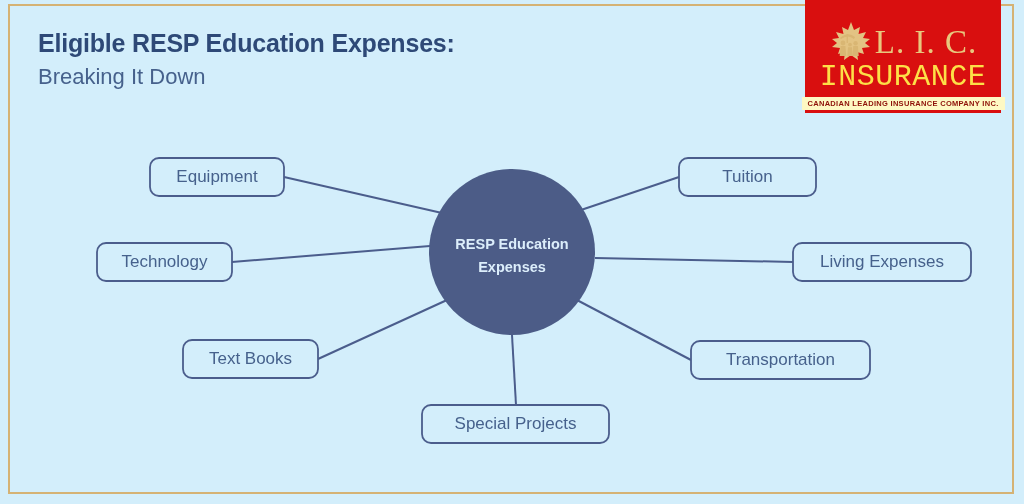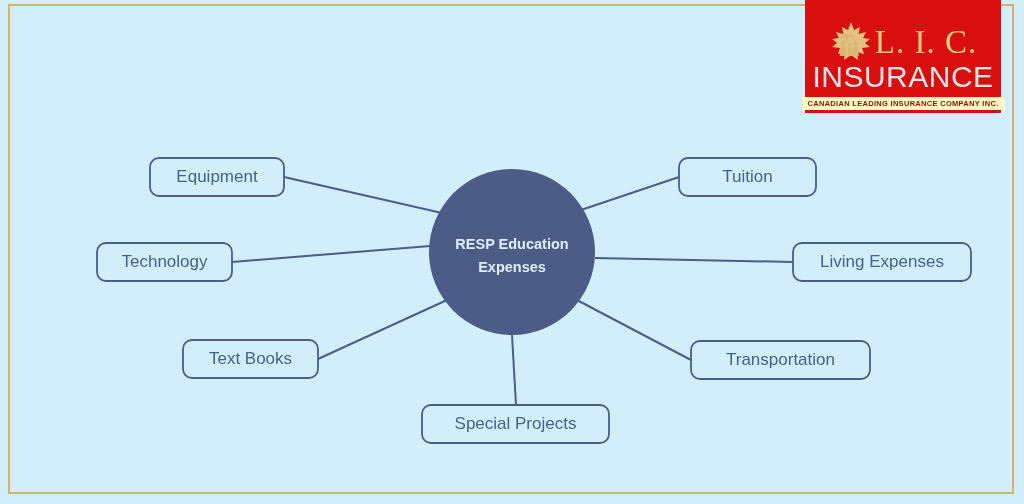--- a/index.html
+++ b/index.html
@@ -75,23 +75,23 @@
   #logo-mark { width: 44px; height: 42px; flex: none; margin-right: 2px; }
   #logo-lic {
     font-family: "Liberation Serif", serif;
     font-size: 33px;
     color: #e8c77e;
     letter-spacing: 1px;
     line-height: 1;
     white-space: nowrap;
   }
   #logo-insurance {
-    font-family: Liberation Sans, sans-serif;
+    font-family: Liberation Mono, monospace;
     font-size: 30px;
-    color: #e5e5e5;
+    color: #fde047;
     letter-spacing: 0.5px;
     line-height: 1;
     margin-top: -3px;
     white-space: nowrap;
   }
   #logo-tagline {
     margin-top: 5px;
     background: #fef9c3;
     color: #8e1008;
     font-size: 7.5px;
@@ -133,20 +133,24 @@
     dominant-baseline: middle;
   }
 </style>
 </head>
 <body>
 
 <div id="canvas">
 
   <div id="frame"></div>
 
+  <div id="header">
+    <div id="title-main">Eligible RESP Education Expenses:</div>
+    <div id="title-sub">Breaking It Down</div>
+  </div>
 
   <div id="logo">
     <div id="logo-row1">
       <svg id="logo-mark" viewBox="0 0 44 42">
         <path fill="#e3c383" d="M22 1 L25 9 L31 6 L29.5 13 L37 11 L34 17 L41 18 L36 22 L41 26 L33 27 L35 33 L28 31 L29 39 L22 34 L15 39 L16 31 L9 33 L11 27 L3 26 L8 22 L3 18 L10 17 L7 11 L14.5 13 L13 6 L19 9 Z"></path>
         <g fill="#d9b673">
           <path d="M11 17 q8 -7 15 -1 l-1 2 q-6 -5 -13 0 Z"></path>
           <circle cx="14" cy="22" r="2.4"></circle>
           <path d="M11.6 25 h4.8 l0.9 10 h-6.6 Z"></path>
           <circle cx="21" cy="23.6" r="1.9"></circle>

